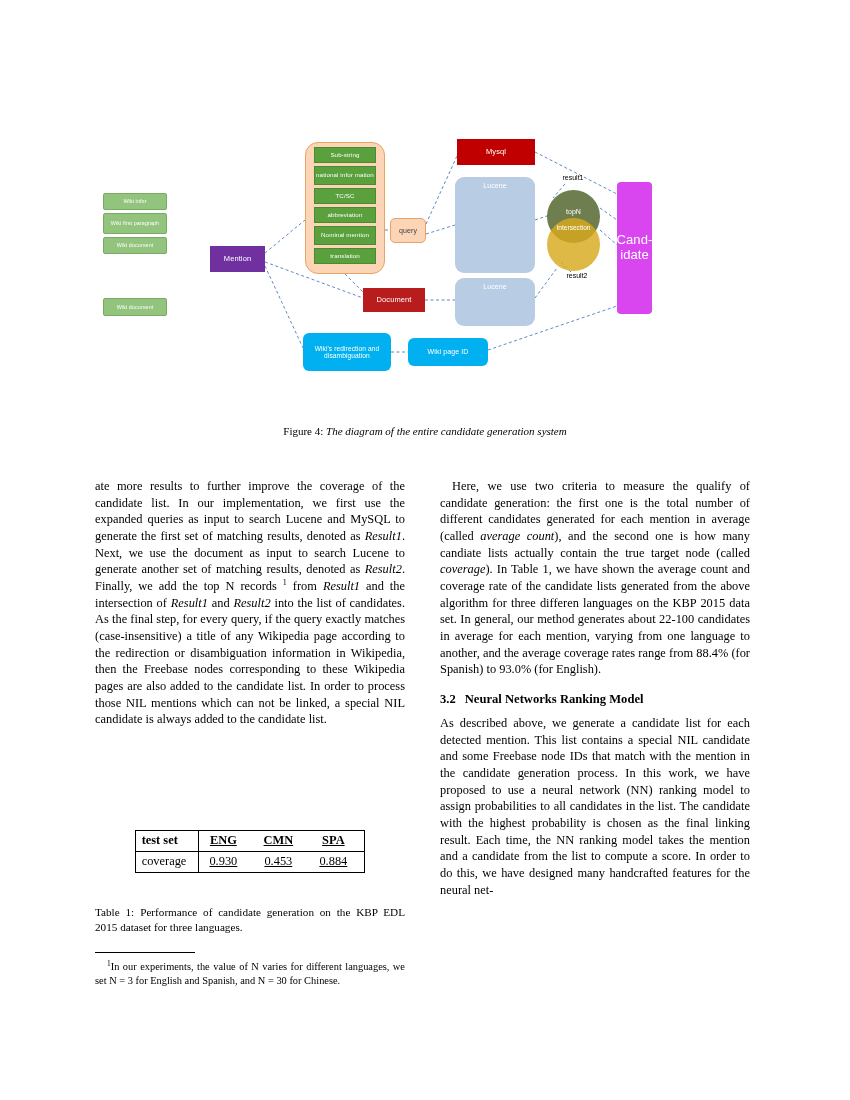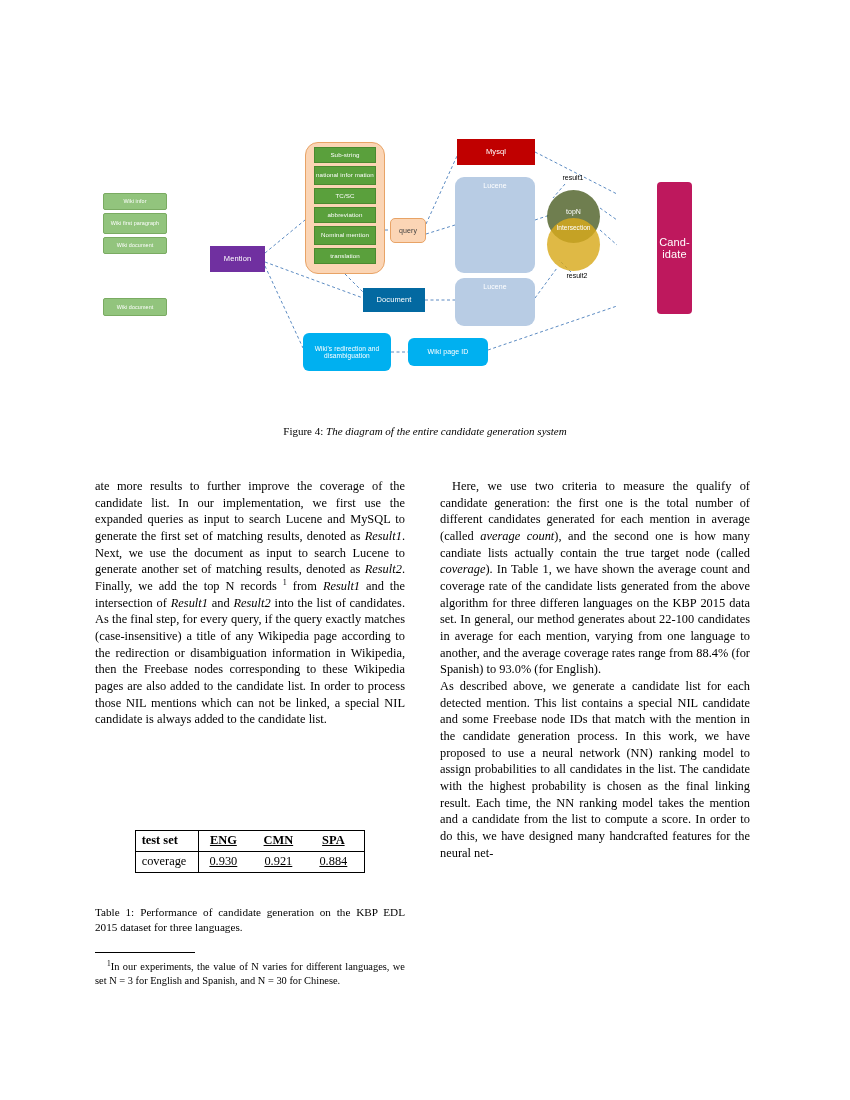--- a/index.html
+++ b/index.html
@@ -110,45 +110,44 @@
     border: 1px solid #7aab62;
     border-radius: 2px;
     font-size: 5.4px;
     color: #ffffff;
     left: 8px;
     width: 64px;
   }
   .n-document {
     left: 268px; top: 168px;
     width: 62px; height: 24px;
-    background: #0369a1;
+    background: #b91c1c;
     font-size: 7.5px;
   }
   .n-wikiredir {
     left: 208px; top: 213px;
     width: 88px; height: 38px;
     background: #00b0f0;
     border-radius: 6px;
     font-size: 6.6px;
     padding: 0 3px;
   }
   .n-wikipage {
     left: 313px; top: 218px;
     width: 80px; height: 28px;
     background: #00b0f0;
     border-radius: 6px;
     font-size: 7px;
   }
   .n-candidate {
     left: 522px; top: 62px;
     width: 35px; height: 132px;
-    background: #be185d;
+    background: #d946ef;
     border-radius: 4px;
-    font-size: 11px;
-    margin-left: 40px;
+    font-size: 13px;
   }
 
   .venn-c1 {
     position: absolute;
     left: 452px; top: 70px;
     width: 53px; height: 53px;
     border-radius: 50%;
     background: #4f6228;
     opacity: 0.82;
   }
@@ -425,36 +424,39 @@
       <tbody>
           <tr class="hdr">
         <th class="lab sep">test set</th>
         <th class="num">ENG</th>
         <th class="num">CMN</th>
         <th class="num">SPA</th>
       </tr>
       <tr>
         <td class="lab sep">coverage</td>
         <td class="num">0.930</td>
-        <td class="num">0.921</td>
+        <td class="num">0.453</td>
         <td class="num">0.884</td>
       </tr>
     </tbody>
       </table>
   </div>
 
   <div class="table-caption">
     <span class="capnum">Table 1:</span><span>Performance of candidate generation on the KBP EDL 2015 dataset for three languages.</span>
   </div>
 
   <div class="footnote-rule"></div>
   <div class="footnote">
     <span class="fnmark">1</span><span>In our experiments, the value of N varies for different languages, we set N = 3 for English and Spanish, and N = 30 for Chinese.</span>
   </div>
 
   <div class="col col-right">
     <p class="indent"><span>Here, we use two criteria to measure the qualify of candidate generation: the first one is the total number of different candidates generated for each mention in average (called </span><span class="it">average count</span><span>), and the second one is how many candiate lists actually contain the true target node (called </span><span class="it">coverage</span><span>). In Table 1, we have shown the average count and coverage rate of the candidate lists generated from the above algorithm for three differen languages on the KBP 2015 data set. In general, our method generates about 22-100 candidates in average for each mention, varying from one language to another, and the average coverage rates range from 88.4% (for Spanish) to 93.0% (for English).</span></p>
 
+    <h3 class="section">
+      <span class="secnum">3.2</span><span>Neural Networks Ranking Model</span>
+    </h3>
 
     <p>As described above, we generate a candidate list for each detected mention. This list contains a special NIL candidate and some Freebase node IDs that match with the mention in the candidate generation process. In this work, we have proposed to use a neural network (NN) ranking model to assign probabilities to all candidates in the list. The candidate with the highest probability is chosen as the final linking result. Each time, the NN ranking model takes the mention and a candidate from the list to compute a score. In order to do this, we have designed many handcrafted features for the neural net-</p>
   </div>
 
 </div>
 
 </body></html>

